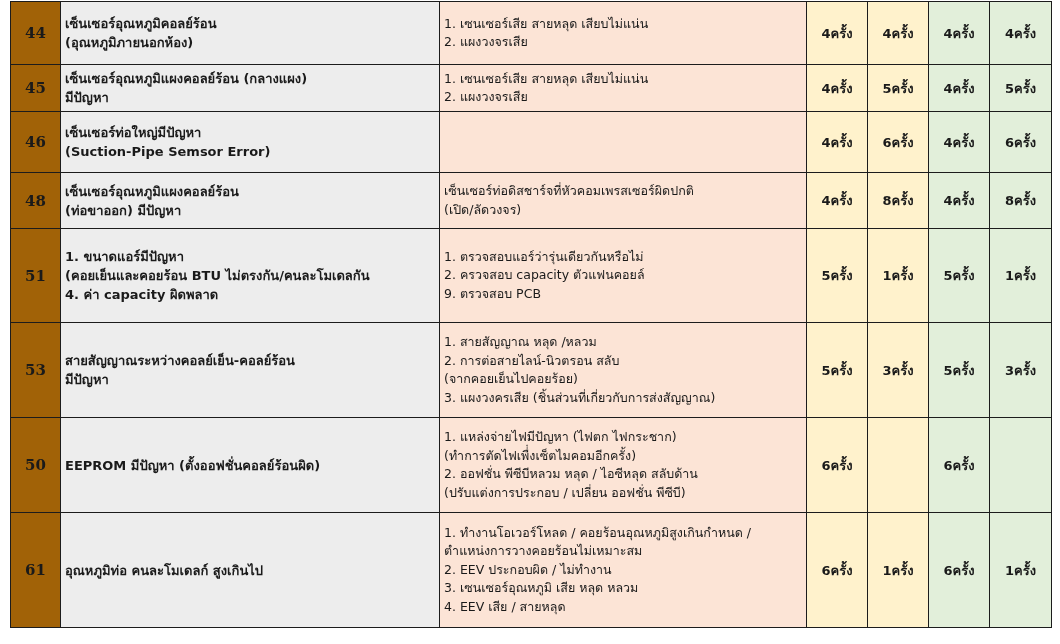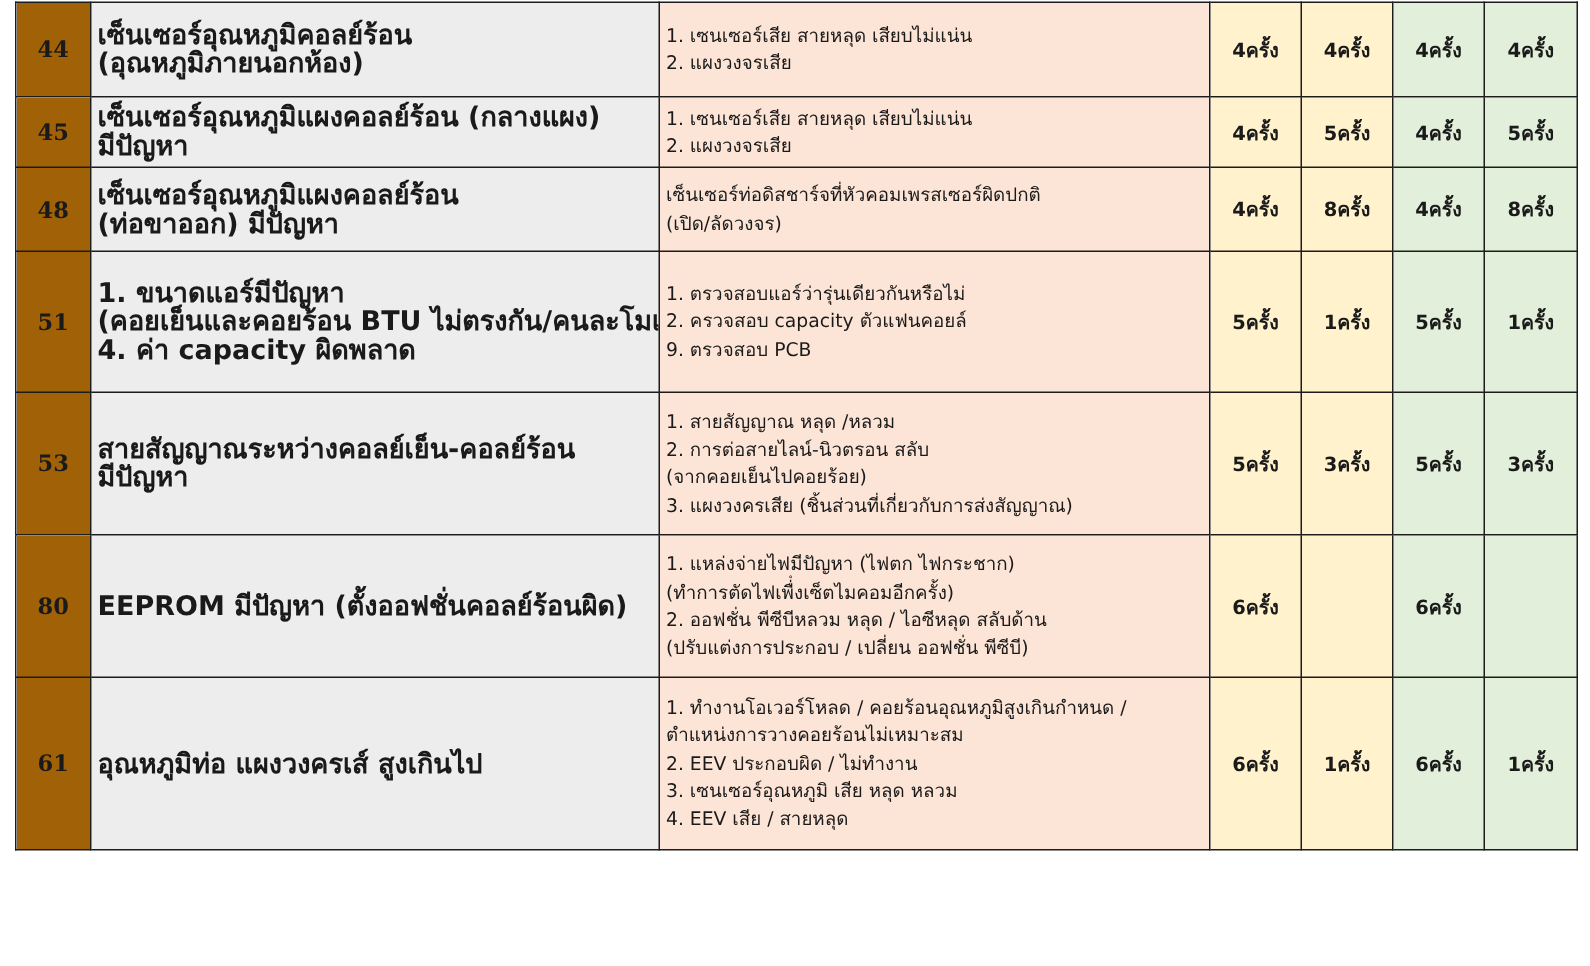--- a/index.html
+++ b/index.html
@@ -13,21 +13,21 @@
   table.err td {
     border:1.5px solid #1c1c1c;
     padding:0 4px;
     vertical-align:middle;
     overflow:hidden;
   }
   td.code {
     background:#a16207; text-align:center; font-weight:bold;
     font-size:15px; width:42px; font-family:"DejaVu Serif","Liberation Serif",serif;
   }
-  td.desc { background:#ededed; font-size:18px; line-height:19px; font-weight:bold; }
+  td.desc { background:#ededed; font-size:13px; line-height:19px; font-weight:bold; }
   td.cause { background:#fce4d6; font-size:12.5px; line-height:18.5px; }
   td.cnt { text-align:center; font-size:13px; font-weight:bold; width:52px; }
   td.y { background:#fff2cc; }
   td.g { background:#e2efda; }
   .line { display:block; white-space:nowrap; }
 </style>
 </head>
 <body>
 
 <table class="err">
@@ -63,20 +63,32 @@
           <span class="line">มีปัญหา</span>
         </td>
         <td class="cause">
           <span class="line">1. เซนเซอร์เสีย สายหลุด เสียบไม่แน่น</span>
           <span class="line">2. แผงวงจรเสีย</span>
         </td>
         <td class="cnt y">4ครั้ง</td>
         <td class="cnt y">5ครั้ง</td>
         <td class="cnt g">4ครั้ง</td>
         <td class="cnt g">5ครั้ง</td>
+      </tr>
+      <tr style="height: 61px;">
+        <td class="code">46</td>
+        <td class="desc">
+          <span class="line">เซ็นเซอร์ท่อใหญ่มีปัญหา</span>
+          <span class="line">(Suction-Pipe Semsor Error)</span>
+        </td>
+        <td class="cause"></td>
+        <td class="cnt y">4ครั้ง</td>
+        <td class="cnt y">6ครั้ง</td>
+        <td class="cnt g">4ครั้ง</td>
+        <td class="cnt g">6ครั้ง</td>
       </tr>
       <tr style="height: 56px;">
         <td class="code">48</td>
         <td class="desc">
           <span class="line">เซ็นเซอร์อุณหภูมิแผงคอลย์ร้อน</span>
           <span class="line"> (ท่อขาออก) มีปัญหา</span>
         </td>
         <td class="cause">
           <span class="line">เซ็นเซอร์ท่อดิสชาร์จที่หัวคอมเพรสเซอร์ผิดปกติ</span>
           <span class="line"> (เปิด/ลัดวงจร)</span>
@@ -114,39 +126,39 @@
           <span class="line">2. การต่อสายไลน์-นิวตรอน สลับ</span>
           <span class="line">(จากคอยเย็นไปคอยร้อย)</span>
           <span class="line">3. แผงวงครเสีย (ชิ้นส่วนที่เกี่ยวกับการส่งสัญญาณ)</span>
         </td>
         <td class="cnt y">5ครั้ง</td>
         <td class="cnt y">3ครั้ง</td>
         <td class="cnt g">5ครั้ง</td>
         <td class="cnt g">3ครั้ง</td>
       </tr>
       <tr style="height: 95px;">
-        <td class="code">80</td>
+        <td class="code">50</td>
         <td class="desc">
           <span class="line">EEPROM มีปัญหา (ตั้งออฟชั่นคอลย์ร้อนผิด)</span>
         </td>
         <td class="cause">
           <span class="line">1. แหล่งจ่ายไฟมีปัญหา (ไฟตก ไฟกระชาก)</span>
           <span class="line">(ทำการตัดไฟเพื่ํงเซ็ตไมคอมอีกครั้ง)</span>
           <span class="line">2. ออฟชั่น พีซีบีหลวม หลุด / ไอซีหลุด สลับด้าน</span>
           <span class="line">(ปรับแต่งการประกอบ / เปลี่ยน ออฟชั่น พีซีบี)</span>
         </td>
         <td class="cnt y">6ครั้ง</td>
         <td class="cnt y"></td>
         <td class="cnt g">6ครั้ง</td>
         <td class="cnt g"></td>
       </tr>
       <tr style="height: 115px;">
         <td class="code">61</td>
         <td class="desc">
-          <span class="line">อุณหภูมิท่อ แผงวงครเส์ สูงเกินไป</span>
+          <span class="line">อุณหภูมิท่อ คนละโมเดลก์ สูงเกินไป</span>
         </td>
         <td class="cause">
           <span class="line">1. ทำงานโอเวอร์โหลด / คอยร้อนอุณหภูมิสูงเกินกำหนด /</span>
           <span class="line">ตำแหน่งการวางคอยร้อนไม่เหมาะสม</span>
           <span class="line">2. EEV ประกอบผิด / ไม่ทำงาน</span>
           <span class="line">3. เซนเซอร์อุณหภูมิ เสีย หลุด หลวม</span>
           <span class="line">4. EEV เสีย / สายหลุด</span>
         </td>
         <td class="cnt y">6ครั้ง</td>
         <td class="cnt y">1ครั้ง</td>

